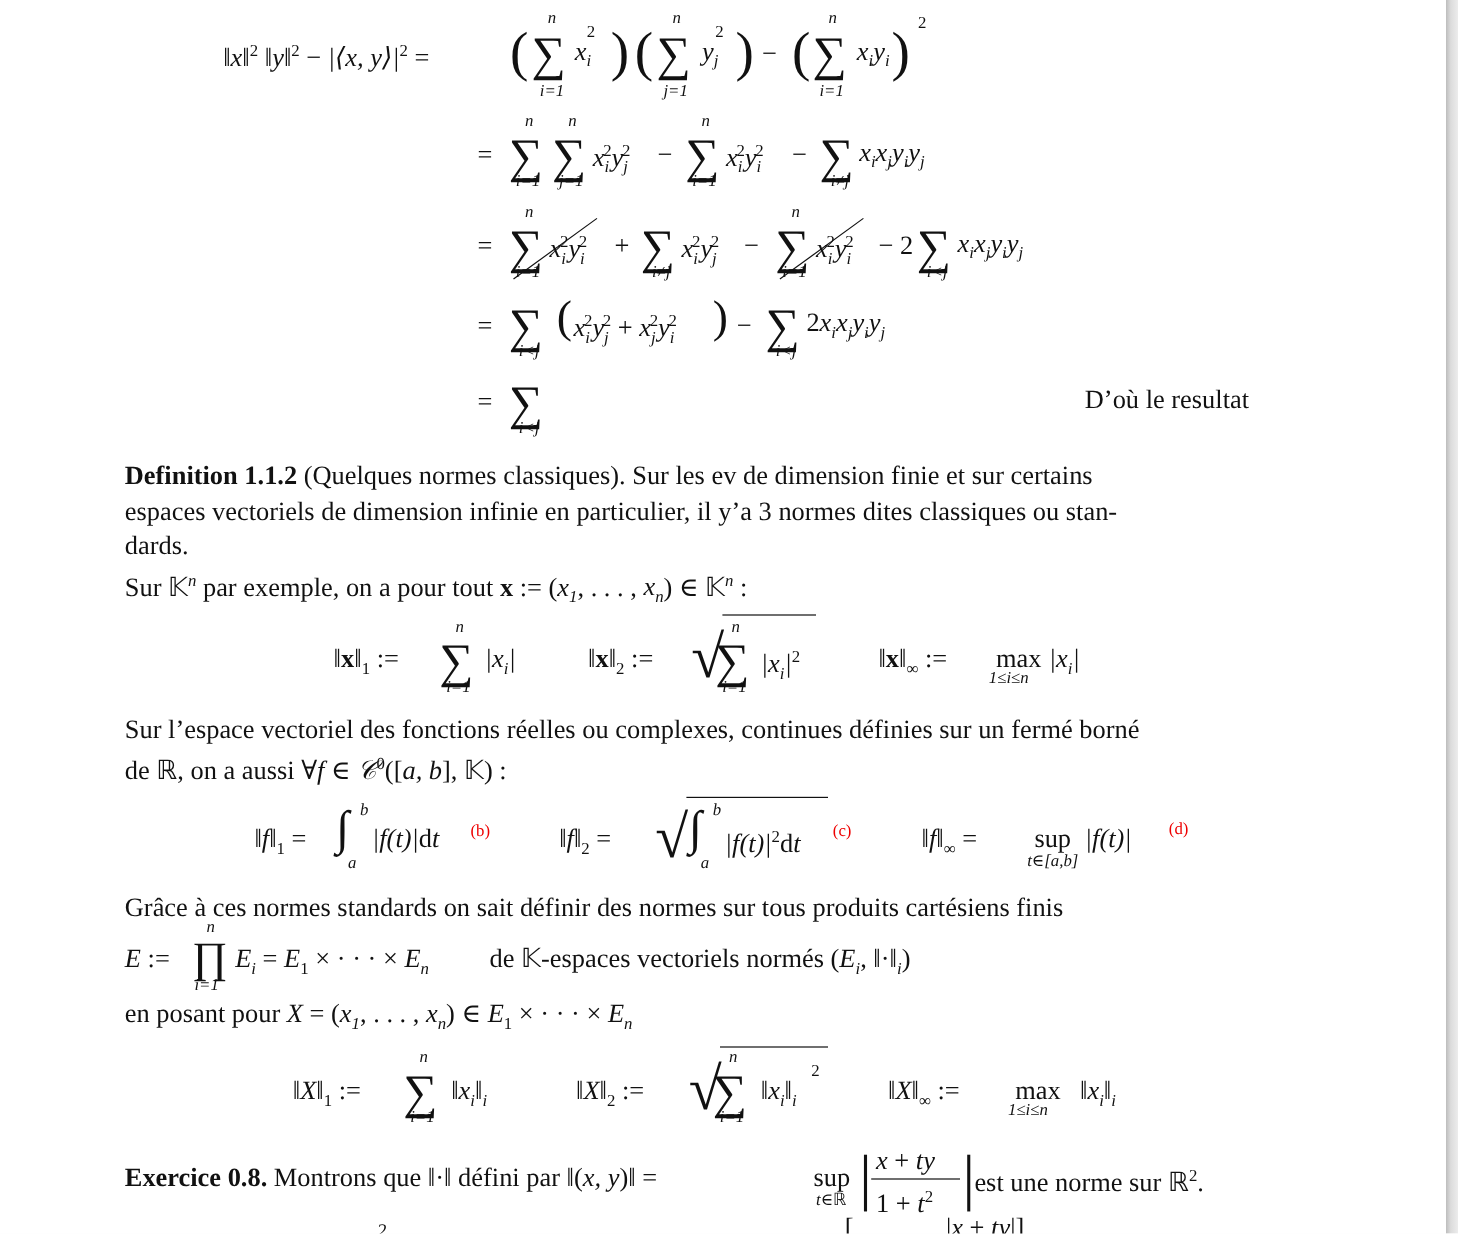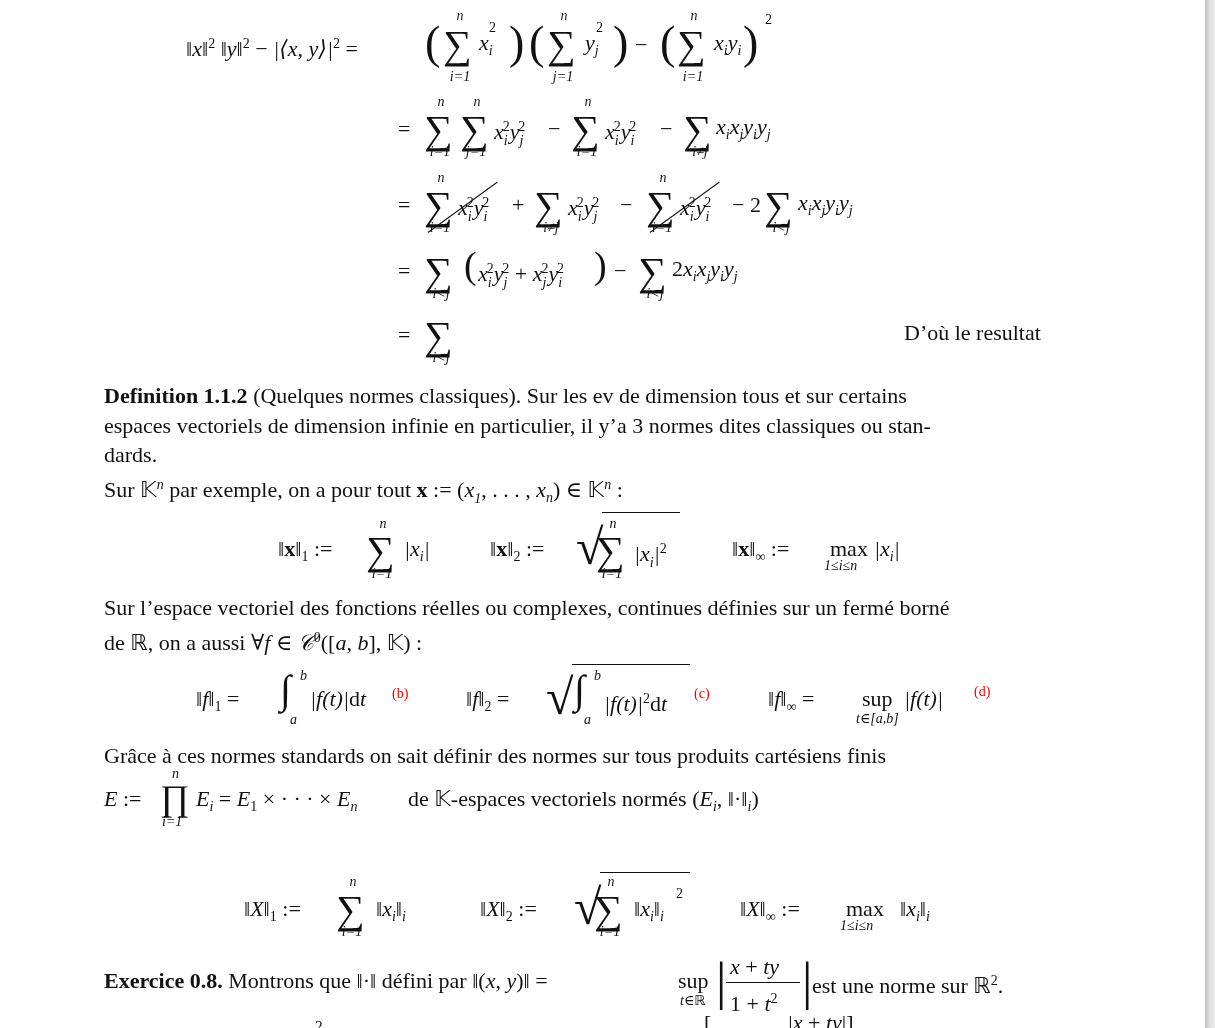--- a/index.html
+++ b/index.html
@@ -114,21 +114,21 @@
   <div class="abs" style="left:398px;top:306px;height:70px;width:300px;">
     <span class="abs txt" style="left:0;top:14px;">=</span>
     <span class="abs sum" style="left:26px;top:10px;">∑</span>
     <span class="abs lim" style="left:25px;top:44px;width:36px;">i&lt;j</span>
   </div>
   <div class="abs txt" style="left:904px;top:318px;">D’où le resultat</div>
 
   <div class="abs txt" style="left:104px;top:381px;">
     <span class="b">Definition 1.1.2</span>
     <span>(Quelques normes classiques).</span>
-    <span>Sur les ev de dimension tous et sur certains</span>
+    <span>Sur les ev de dimension finie et sur certains</span>
   </div>
   <div class="abs txt" style="left:104px;top:411px;">espaces vectoriels de dimension infinie en particulier, il y’a 3 normes dites classiques ou stan-</div>
   <div class="abs txt" style="left:104px;top:440px;">dards.</div>
   <div class="abs txt" style="left:104px;top:470px;">
     <span>Sur</span>
     <span class="dbb">𝕂</span><span class="sup m">n</span>
     <span>par exemple, on a pour tout</span>
     <span class="b">x</span> := (<span class="m">x</span><span class="sub">1</span>, . . . , <span class="m">x<span class="sub">n</span></span>) ∈ <span class="dbb">𝕂</span><span class="sup m">n</span>
     <span>:</span>
   </div>
@@ -156,21 +156,21 @@
 
   <div class="abs txt" style="left:104px;top:593px;">Sur l’espace vectoriel des fonctions réelles ou complexes, continues définies sur un fermé borné</div>
   <div class="abs txt" style="left:104px;top:623px;">
     <span>de</span>
     <span class="dbb">ℝ</span><span>, on a aussi</span>
     ∀<span class="m">f</span> ∈ <span class="m">𝒞</span><span class="sup">0</span>([<span class="m">a, b</span>], <span class="dbb">𝕂</span>)
     <span>:</span>
   </div>
 
   <div class="abs" style="left:196px;top:664px;width:820px;height:80px;">
-    <span class="abs txt m" style="left:0;top:20px;">‖f‖<span class="sub" style="font-style:normal">1</span> <span style="font-style:normal">=</span></span>
+    <span class="abs txt m" style="left:16px;top:20px;">‖f‖<span class="sub" style="font-style:normal">1</span> <span style="font-style:normal">=</span></span>
     <span class="abs" style="left:84px;top:2px;font-size:40px;font-style:italic;">∫</span>
     <span class="abs lim" style="left:104px;top:4px;">b</span>
     <span class="abs lim" style="left:94px;top:48px;">a</span>
     <span class="abs txt m" style="left:114px;top:20px;">|f(t)|<span style="font-style:normal">d</span>t</span>
     <span class="abs red" style="left:196px;top:22px;">(b)</span>
 
     <span class="abs txt m" style="left:270px;top:20px;">‖f‖<span class="sub" style="font-style:normal">2</span> <span style="font-style:normal">=</span></span>
     <span class="abs" style="left:350px;top:-2px;font-size:50px;line-height:70px;">√</span>
     <div class="abs root" style="left:376px;top:0px;width:118px;height:1px;"></div>
     <span class="abs" style="left:378px;top:2px;font-size:40px;font-style:italic;">∫</span>
@@ -191,20 +191,24 @@
     <span class="abs txt m" style="left:0;top:18px;">E <span style="font-style:normal">:=</span></span>
     <span class="abs lim" style="left:68px;top:0px;">n</span>
     <span class="abs" style="left:56px;top:12px;font-size:36px;line-height:40px;">∏</span>
     <span class="abs lim" style="left:58px;top:48px;">i=1</span>
     <span class="abs txt m" style="left:92px;top:18px;">E<span class="sub">i</span> <span style="font-style:normal">=</span> E<span class="sub" style="font-style:normal">1</span> <span style="font-style:normal">× · · · ×</span> E<span class="sub">n</span></span>
     <span class="abs txt" style="left:304px;top:18px;">
       <span>de</span>
       <span class="dbb">𝕂</span><span>-espaces vectoriels normés</span>
       (<span class="m">E<span class="sub">i</span></span>, ‖·‖<span class="sub">i</span>)
     </span>
+  </div>
+  <div class="abs txt" style="left:104px;top:830px;">
+    <span>en posant pour</span>
+    <span class="m">X</span> = (<span class="m">x</span><span class="sub">1</span>, . . . , <span class="m">x<span class="sub">n</span></span>) ∈ <span class="m">E</span><span class="sub" style="font-style:normal">1</span> × · · · × <span class="m">E<span class="sub">n</span></span>
   </div>
 
   <div class="abs" style="left:244px;top:870px;width:720px;height:80px;">
     <span class="abs txt m" style="left:0;top:24px;">‖X‖<span class="sub" style="font-style:normal">1</span> <span style="font-style:normal">:=</span></span>
     <span class="abs lim" style="left:96px;top:4px;width:26px;">n</span>
     <span class="abs sum" style="left:92px;top:20px;">∑</span>
     <span class="abs lim" style="left:90px;top:54px;width:36px;">i=1</span>
     <span class="abs txt m" style="left:132px;top:24px;">‖x<span class="sub">i</span>‖<span class="sub">i</span></span>
 
     <span class="abs txt m" style="left:236px;top:24px;">‖X‖<span class="sub" style="font-style:normal">2</span> <span style="font-style:normal">:=</span></span>

